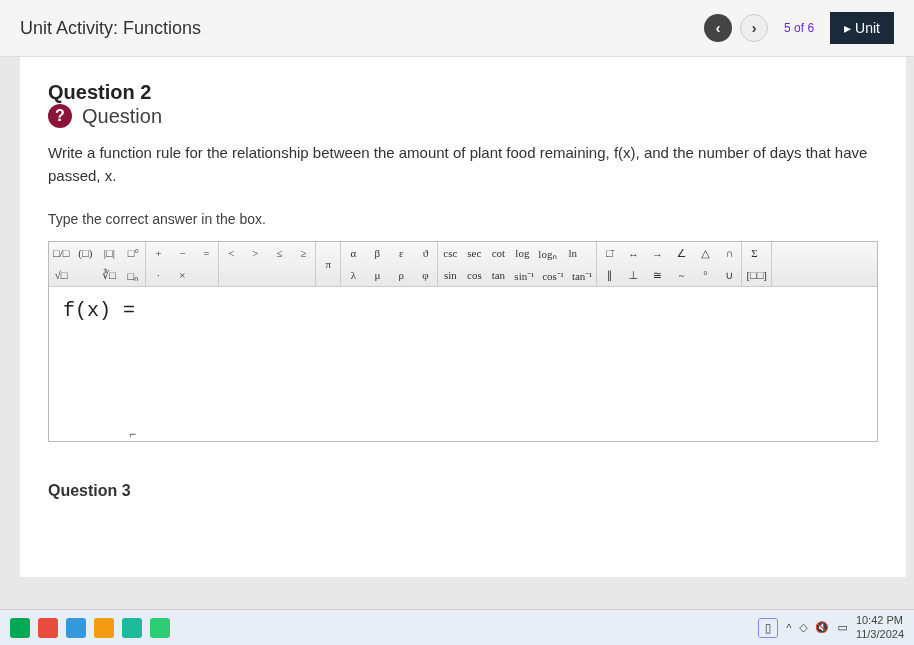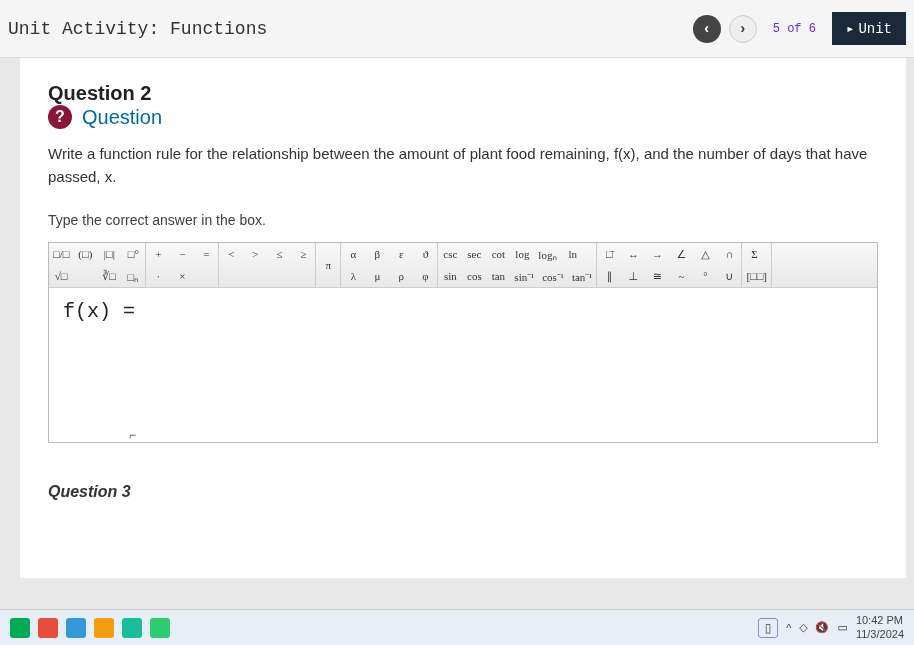--- a/index.html
+++ b/index.html
@@ -1,41 +1,41 @@
 <!DOCTYPE html>
 <html><head>
   <meta charset="utf-8">
   <style>
     * { box-sizing: border-box; margin: 0; padding: 0; }
     body { font-family: Arial, sans-serif; background: #e8e8e8; width: 914px; height: 645px; overflow: hidden; position: relative; }
     
-    .header-bar { background: #f5f5f5; padding: 12px 8px; display: flex; align-items: center; justify-content: space-between; border-bottom: 1px solid #ddd; font-family: Liberation Mono, monospace; }
+    .header-bar { background: #f5f5f5; padding: 12px 20px; display: flex; align-items: center; justify-content: space-between; border-bottom: 1px solid #ddd; }
     .header-title { font-size: 18px; color: #333; }
     .header-right { display: flex; align-items: center; gap: 8px; }
     .nav-btn { width: 28px; height: 28px; border-radius: 50%; background: #444; color: #fff; display: flex; align-items: center; justify-content: center; cursor: pointer; font-size: 14px; font-weight: bold; }
     .nav-btn.light { background: #eee; color: #333; border: 1px solid #ccc; }
     .page-indicator { font-size: 12px; color: #6d28d9; padding: 0 8px; }
     .save-btn { background: #1a2a3a; color: #fff; padding: 8px 14px; font-size: 14px; display: flex; align-items: center; gap: 4px; }
     
     .content { background: #fff; margin: 0 8px 8px 20px; padding: 24px 28px; min-height: 520px; }
     .q-num { font-size: 20px; font-weight: bold; color: #222; }
     .q-header { display: flex; align-items: center; gap: 10px; margin-bottom: 14px; }
     .q-icon { width: 24px; height: 24px; border-radius: 50%; background: #8a1538; color: #fff; display: flex; align-items: center; justify-content: center; font-weight: bold; font-size: 16px; }
-    .q-label { font-size: 20px; color: #0369a1; }
+    .q-label { font-size: 20px; color: #404040; }
     .q-text { font-size: 15px; color: #333; line-height: 1.5; margin-bottom: 24px; }
     .q-instruction { font-size: 14px; color: #404040; margin-bottom: 14px; }
     
     .editor-box { border: 1px solid #bbb; background: #fff; }
     .toolbar { display: flex; background: linear-gradient(#f8f8f8, #e8e8e8); border-bottom: 1px solid #ccc; font-size: 11px; color: #333; overflow: hidden; }
     .tb-group { display: flex; flex-direction: column; border-right: 1px solid #ccc; }
     .tb-row { display: flex; }
     .tb-btn { min-width: 24px; height: 22px; display: flex; align-items: center; justify-content: center; padding: 0 4px; cursor: pointer; font-family: 'Times New Roman', serif; white-space: nowrap; }
     .editor-area { padding: 12px 14px; min-height: 140px; font-family: Liberation Mono, monospace; font-size: 20px; color: #222; }
     .cursor-ind { font-size: 12px; color: #666; padding-left: 80px; }
-    .q3 { font-size: 16px; font-weight: bold; color: #333; margin-top: 40px; font-style: italic; }
+    .q3 { font-size: 16px; font-weight: bold; color: #333; margin-top: 40px; }
     
     .taskbar { position: absolute; bottom: 0; left: 0; right: 0; height: 36px; background: #e8eef5; display: flex; align-items: center; justify-content: space-between; padding: 0 10px; font-size: 11px; color: #444; border-top: 1px solid #ccc; }
     .tb-left, .tb-right { display: flex; align-items: center; gap: 8px; }
     .tb-ico { width: 20px; height: 20px; border-radius: 3px; display: flex; align-items: center; justify-content: center; font-size: 12px; }
     .clock { text-align: left; line-height: 1.2; }
   </style>
 </head>
 <body>
 
 <div class="header-bar">

